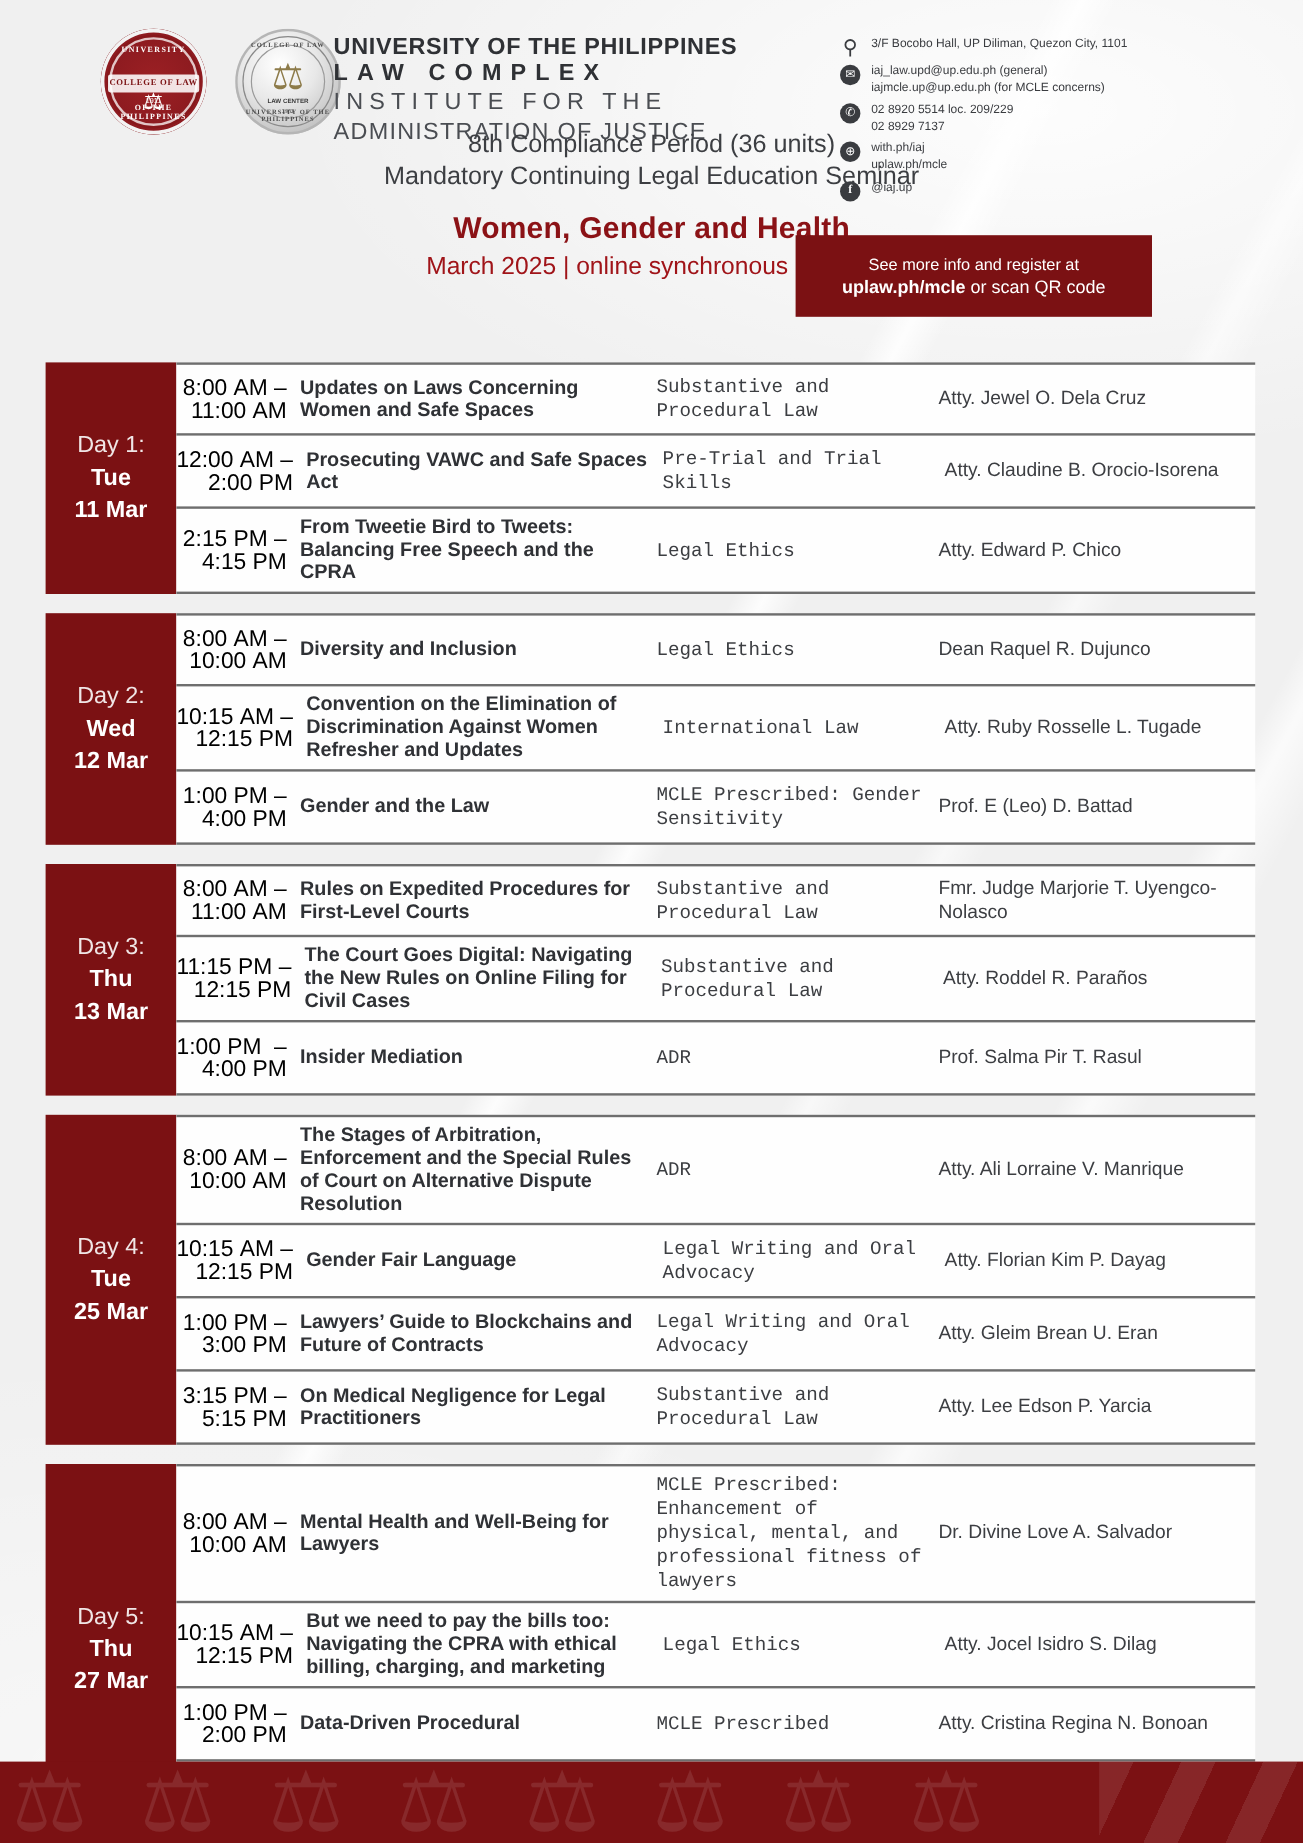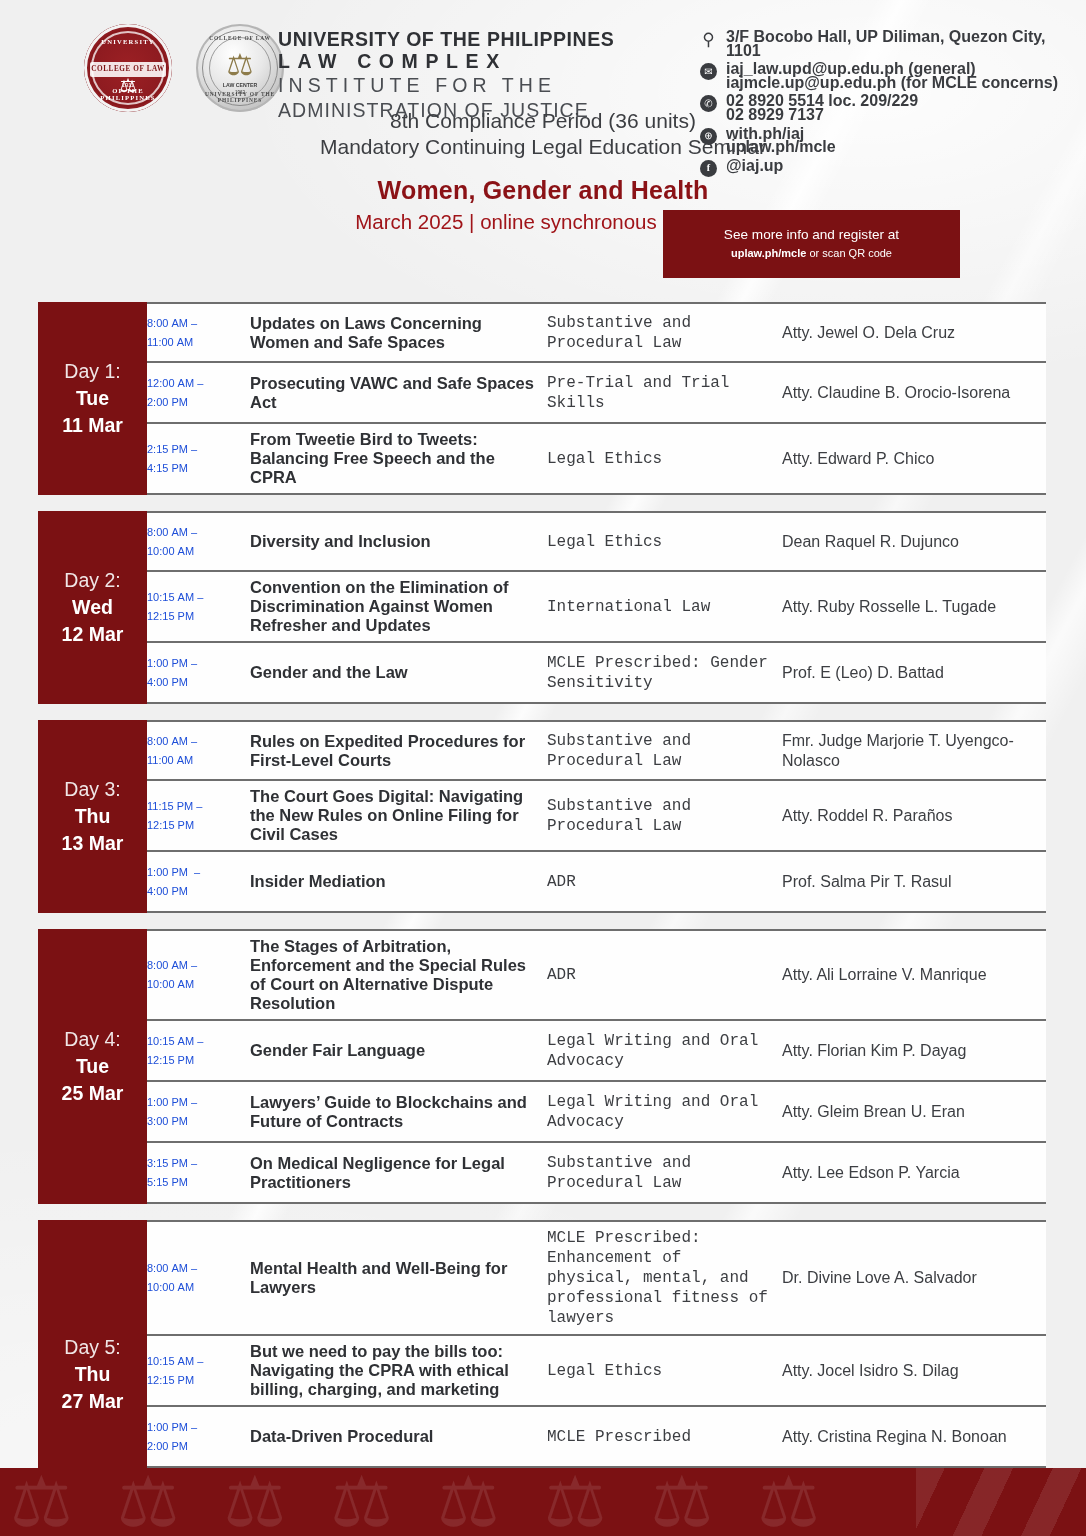--- a/index.html
+++ b/index.html
@@ -66,34 +66,34 @@
   .org .l4 { font-size: 19.5px; letter-spacing: 1.05px; line-height: 25px; color:#4a4d52; }
 
   .contact { position: absolute; left: 700px; top: 30px; width: 370px; }
   .crow { display: flex; align-items: flex-start; margin-bottom: 5px; }
   .cicon {
     width: 17px; height: 17px; flex: 0 0 17px; margin-right: 9px; margin-top: 1px;
     background: #3a3c40; border-radius: 50%;
     display:flex; align-items:center; justify-content:center; color:#fff; font-size:10px; line-height:1;
   }
   .cicon.pin { background: transparent; color: #3a3c40; font-size: 17px; border-radius: 0; }
-  .ctext { font-size: 16px; color: #3a3c40; line-height: 13.6px; font-weight: bold; }
+  .ctext { font-size: 10px; color: #3a3c40; line-height: 13.6px; }
 
   .event { position:absolute; left:0; right:0; top:108px; text-align:center; }
   .event .sub1 { font-size: 21px; color:#3c3e42; line-height: 26px; }
   .event .title { margin-top: 16px; font-size: 25px; font-weight: bold; color:#8b1216; letter-spacing:.2px; }
   .event .sub2 { margin-top: 5px; font-size: 20.5px; color:#a01419; }
 
-  .reg-wrap { position:absolute; left:663px; top:210px; }
+  .reg-wrap { position:absolute; left:663px; top:196px; }
   .reg-banner {
     width: 297px; height: 68px; background:#7b1113; color:#fff;
     display:flex; flex-direction:column; align-items:center; justify-content:center;
   }
   .reg-banner .r1 { font-size: 13.6px; line-height: 19px; }
-  .reg-banner .r2 { font-size: 11px; line-height: 19px; }
+  .reg-banner .r2 { font-size: 15px; line-height: 19px; }
   .reg-banner .r2 b { font-weight: bold; }
 
   
   .schedule { position:absolute; left:38px; top:302px; width:1008px; }
   .day-block { display:flex; margin-bottom: 16px; }
   .day-cell {
     flex: 0 0 109px; background:#7b1113; color:#fff;
     display:flex; flex-direction:column; align-items:center; justify-content:center;
     text-align:center; padding: 6px 0;
   }
@@ -101,22 +101,22 @@
   .day-cell .ddow { font-size: 19.5px; line-height: 27px; font-weight: bold; }
   .day-cell .ddate { font-size: 19.5px; line-height: 27px; font-weight: bold; }
   .rows { flex:1 1 auto; display:flex; flex-direction:column; background:#fefefe; }
   .srow {
     display:flex; align-items:center; border-bottom: 2px solid #6e6e6e;
     min-height: 61px; padding: 6px 0;
   }
   .srow:first-child { border-top: 2px solid #6e6e6e; }
   .srow:last-child { border-bottom: 2px solid #6e6e6e; }
   .c-time {
-    flex: 0 0 103px; text-align: left; padding-right: 11px;
-    font-size: 11px; color:#1d4ed8; line-height: 19px;
+    flex: 0 0 103px; text-align: right; padding-right: 11px;
+    font-size: 19px; color:#000000; line-height: 19px;
   }
   .c-topic {
     flex: 0 0 297px; font-size: 16.5px; font-weight: bold; color:#2f3135;
     line-height: 19px; padding-right: 6px;
   }
   .c-subject { flex: 0 0 235px; font-size: 16px; color:#3c3e42; line-height: 20px; padding-right: 8px; font-family: Liberation Mono, monospace; }
   .c-speaker { flex: 1 1 auto; font-size: 16px; color:#3c3e42; line-height: 20px; padding-right: 6px; }
 
   .endnote {
     position:absolute; left:38px; width:1008px; text-align:right;

